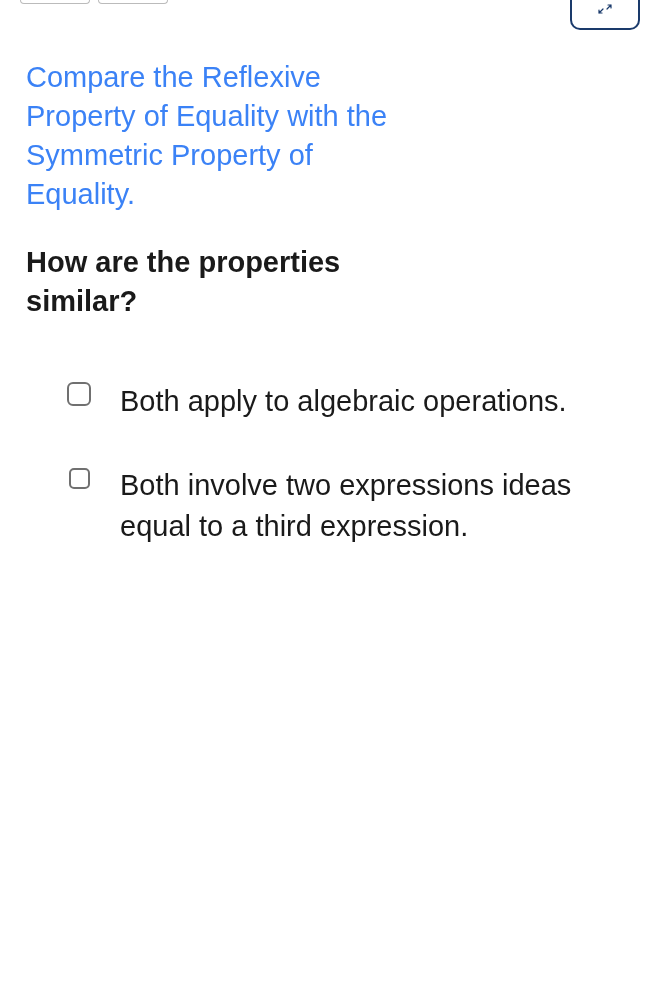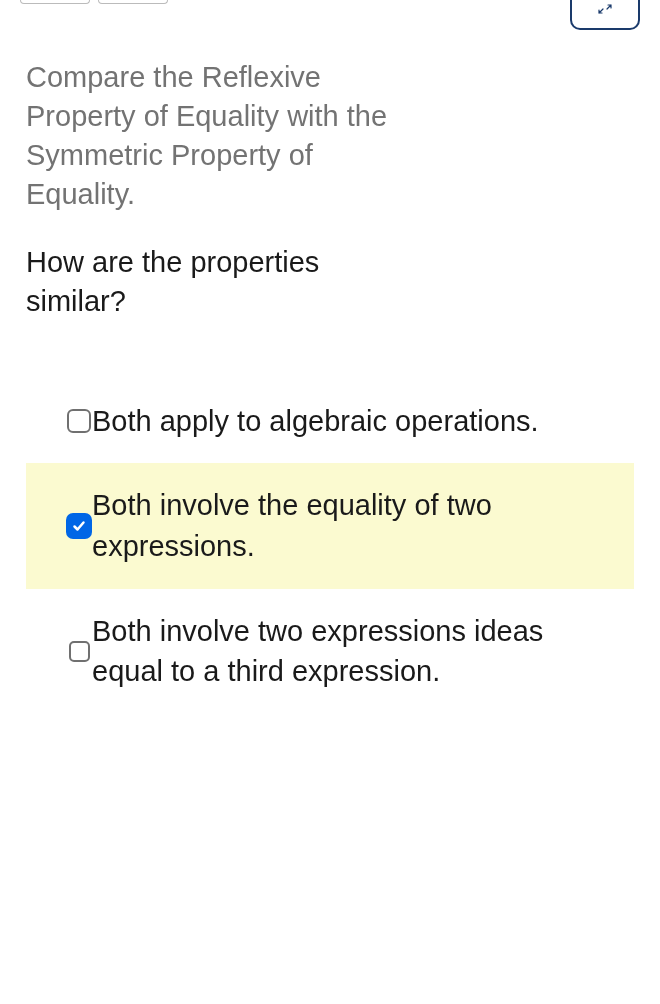--- a/index.html
+++ b/index.html
@@ -47,40 +47,41 @@
       width: 14px;
       height: 10px;
       position: relative;
     }
     .question-area {
       padding: 20px 26px 10px 26px;
     }
     .question-text {
       font-size: 29px;
       line-height: 1.35;
-      color: #737373;
+      color: #3b82f6;
       font-weight: 400;
       margin-bottom: 28px;
       max-width: 400px;
     }
     .subquestion-text {
       font-size: 29px;
       line-height: 1.35;
       color: #1a1a1a;
-      font-weight: 400;
-      margin-bottom: 48px;
+      font-weight: 700;
+      margin-bottom: 28px;
       max-width: 400px;
     }
     .options-container {
       padding: 0 26px;
     }
     .option-row {
       display: flex;
-      align-items: center;
+      align-items: flex-start;
       padding: 22px 0 22px 40px;
+      gap: 28px;
     }
     .option-row.selected {
       background: #fbfad0;
     }
     .checkbox-wrapper {
       flex-shrink: 0;
       width: 26px;
       height: 26px;
       display: flex;
       align-items: center;
@@ -145,30 +146,20 @@
 <div class="options-container">
 
   <div class="option-row">
     <div class="checkbox-wrapper">
       <div class="checkbox-unchecked"></div>
     </div>
     <div class="option-text">Both apply to algebraic operations.</div>
   </div>
 
 
-  <div class="option-row selected">
-    <div class="checkbox-wrapper">
-      <div class="checkbox-checked">
-        <svg class="checkmark" viewBox="0 0 14 14">
-          <path d="M2.5 7.5 L5.5 10.5 L11.5 3.5" stroke="#ffffff" stroke-width="2.5" fill="none" stroke-linecap="round" stroke-linejoin="round"></path>
-        </svg>
-      </div>
-    </div>
-    <div class="option-text">Both involve the equality of two expressions.</div>
-  </div>
 
   <div class="option-row">
     <div class="checkbox-wrapper">
       <div class="checkbox-unchecked small"></div>
     </div>
     <div class="option-text">Both involve two expressions ideas equal to a third expression.</div>
   </div>
 
 </div>
 

